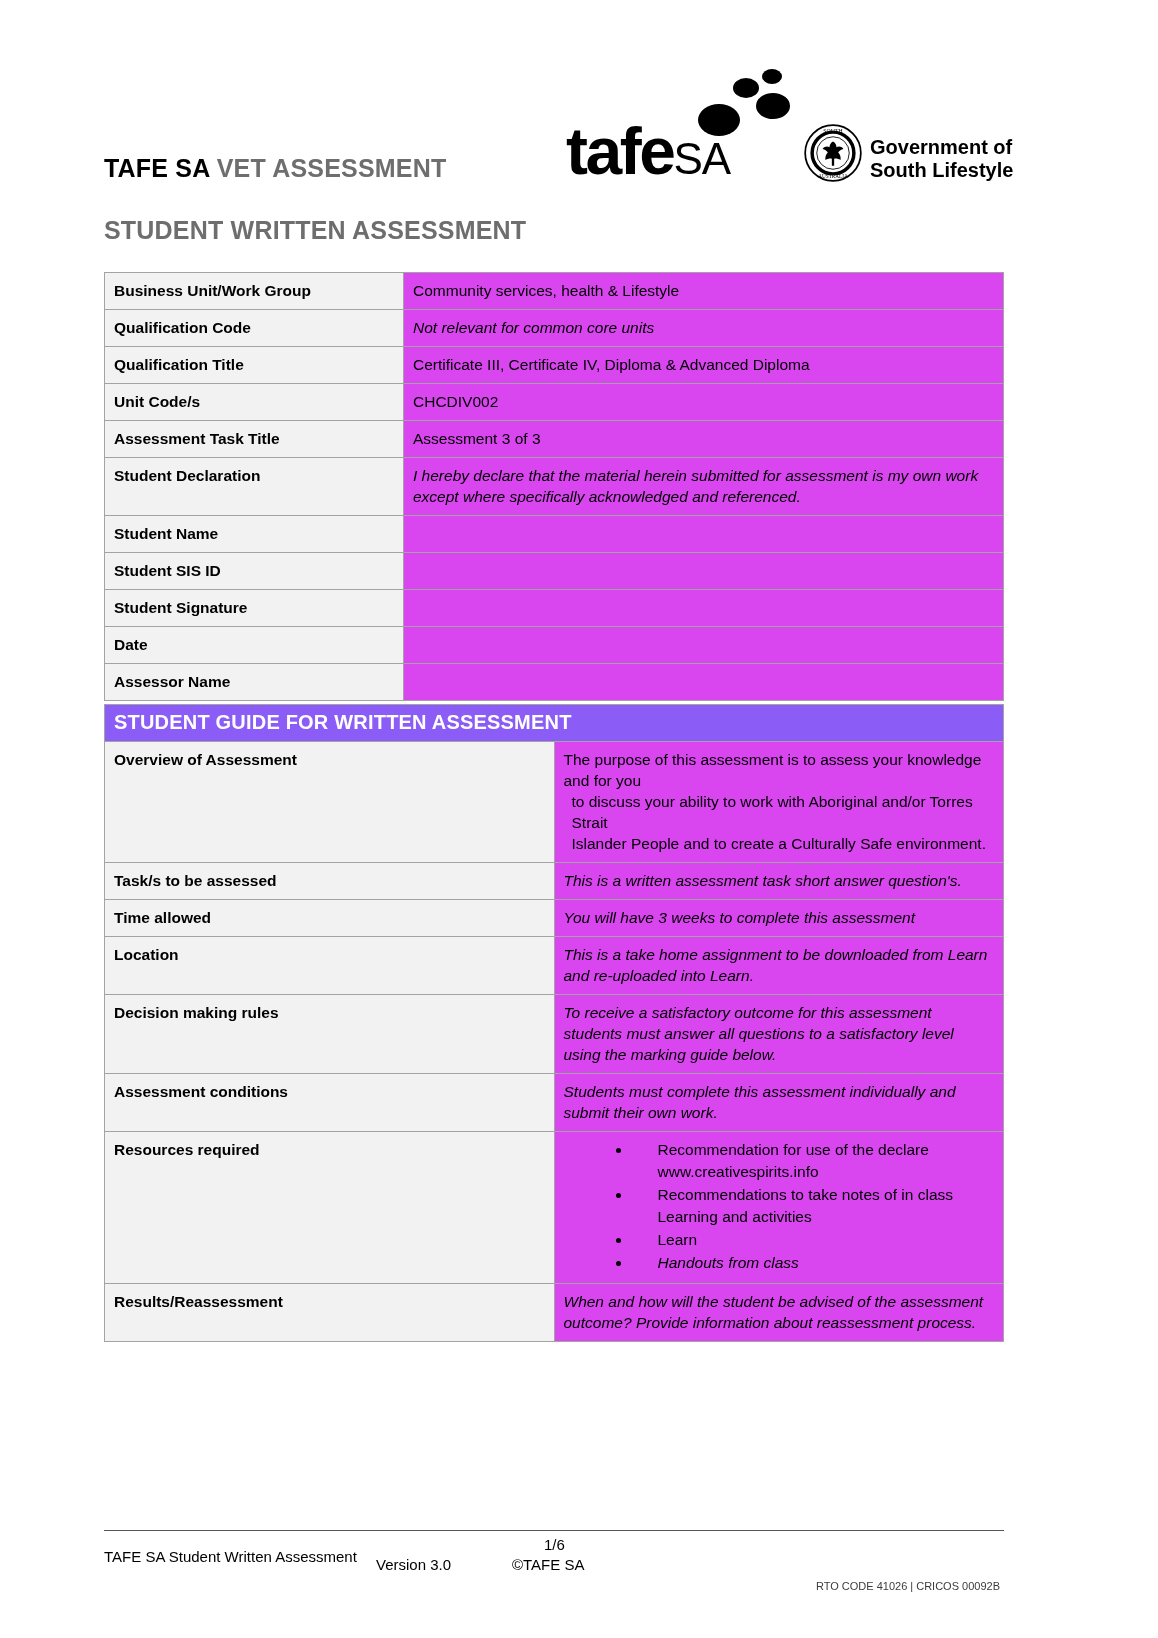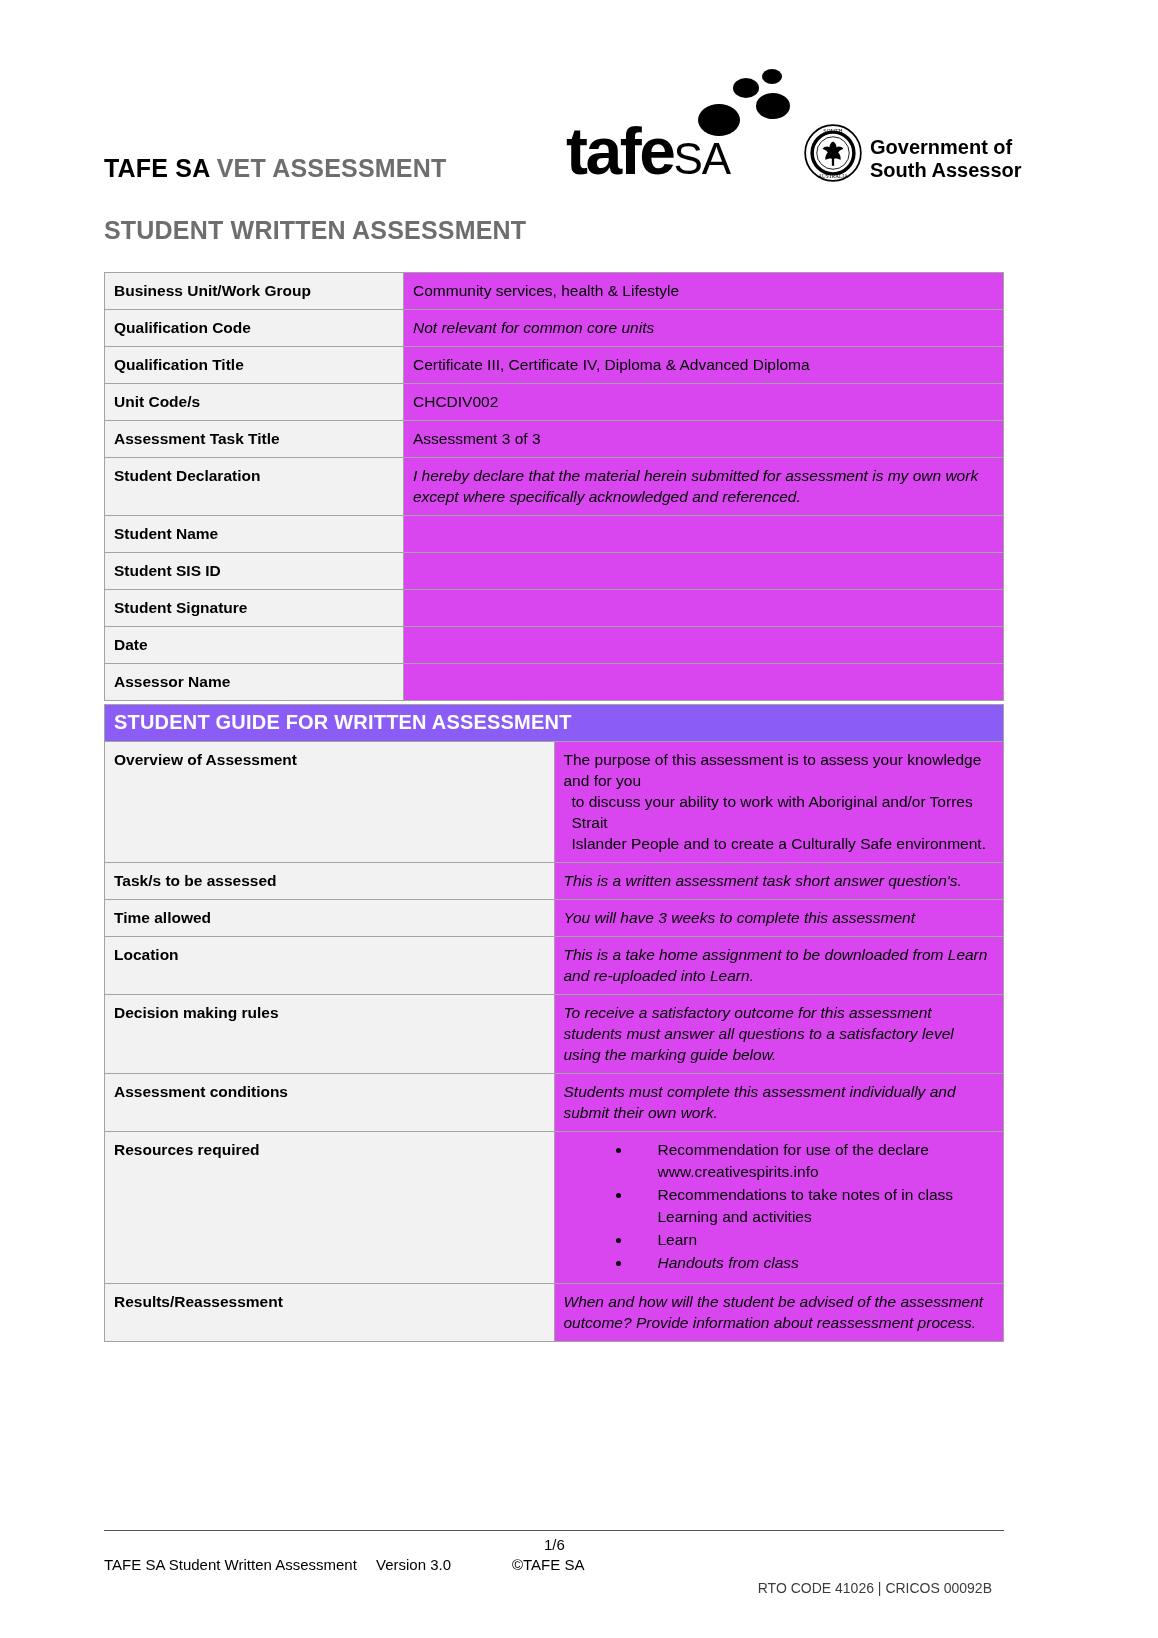--- a/index.html
+++ b/index.html
@@ -193,21 +193,21 @@
     position: absolute;
     left: 104px;
     top: 1534px;
     width: 900px;
     height: 70px;
     font-size: 15px;
   }
   .f-left {
     position: absolute;
     left: 0;
-    top: 22px;
+    top: 14px;
     white-space: nowrap;
   }
   .f-version {
     position: absolute;
     left: 272px;
     top: 22px;
     white-space: nowrap;
   }
   .f-pageno {
     position: absolute;
@@ -216,23 +216,23 @@
     white-space: nowrap;
   }
   .f-copy {
     position: absolute;
     left: 408px;
     top: 22px;
     white-space: nowrap;
   }
   .f-rto {
     position: absolute;
-    right: 12px;
+    right: 4px;
     top: 46px;
-    font-size: 14px;
+    font-size: 11px;
     color: #3c3c3c;
     white-space: nowrap;
   }
 </style>
 </head>
 <body>
 
 <div class="page">
 
   <div class="header-row">
@@ -264,21 +264,21 @@
                    C55 59 59 60 63 62 C64 57 62 52 59 49 C61 46 64 44 68 43
                    C65 39 60 38 56 40 C56 36 54 32 50 30 Z" fill="#000"></path>
           <path d="M46 39 L50 34 L54 39 Z" fill="#000"></path>
           <text x="50" y="16" font-size="10" font-family="Liberation Serif, serif" text-anchor="middle" fill="#000">SOUTH</text>
           <text x="50" y="93" font-size="9" font-family="Liberation Serif, serif" text-anchor="middle" fill="#000">AUSTRALIA</text>
         </svg>
       </div>
 
       <div class="gov-text">
         <div>Government of</div>
-        <div>South Assessor</div>
+        <div>South Lifestyle</div>
       </div>
     </div>
   </div>
 
   <div class="section-title">STUDENT WRITTEN ASSESSMENT</div>
 
   <table class="doc-table table-1">
     <tbody>
       <tr>
         <td class="label">Business Unit/Work Group</td>

